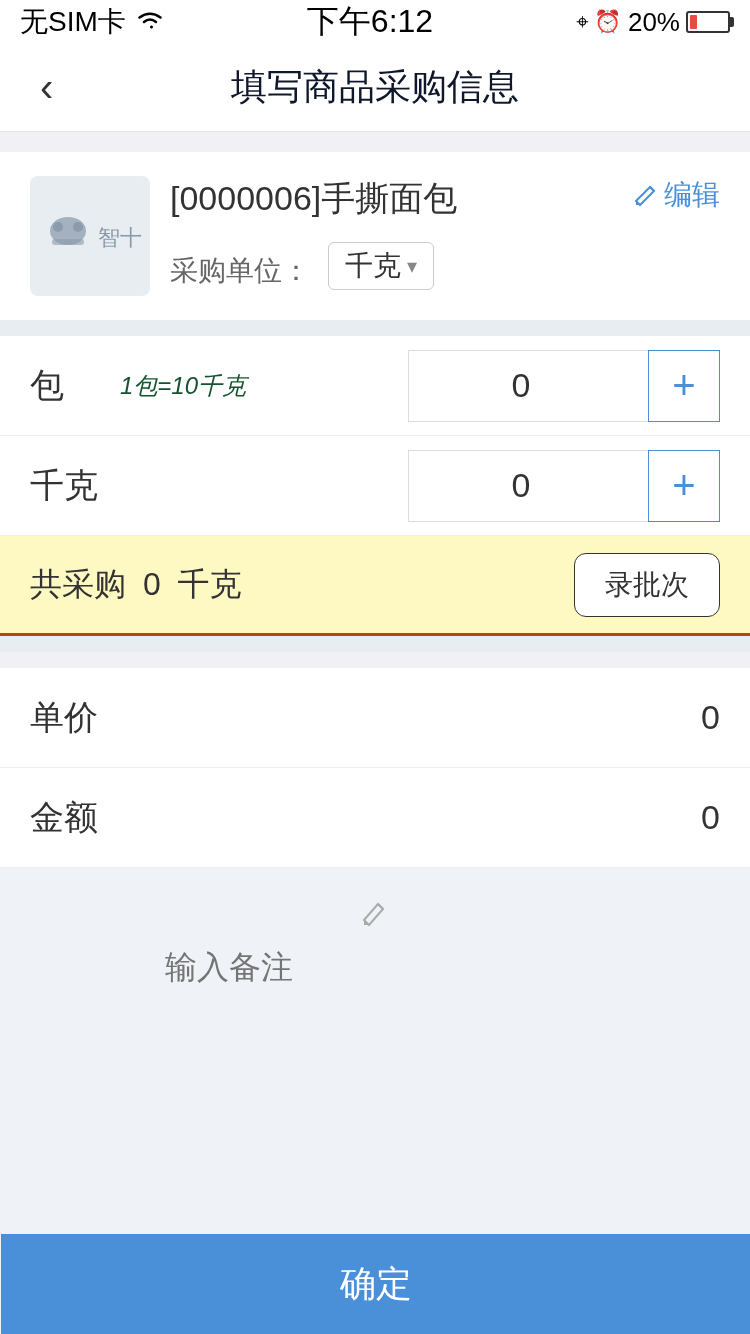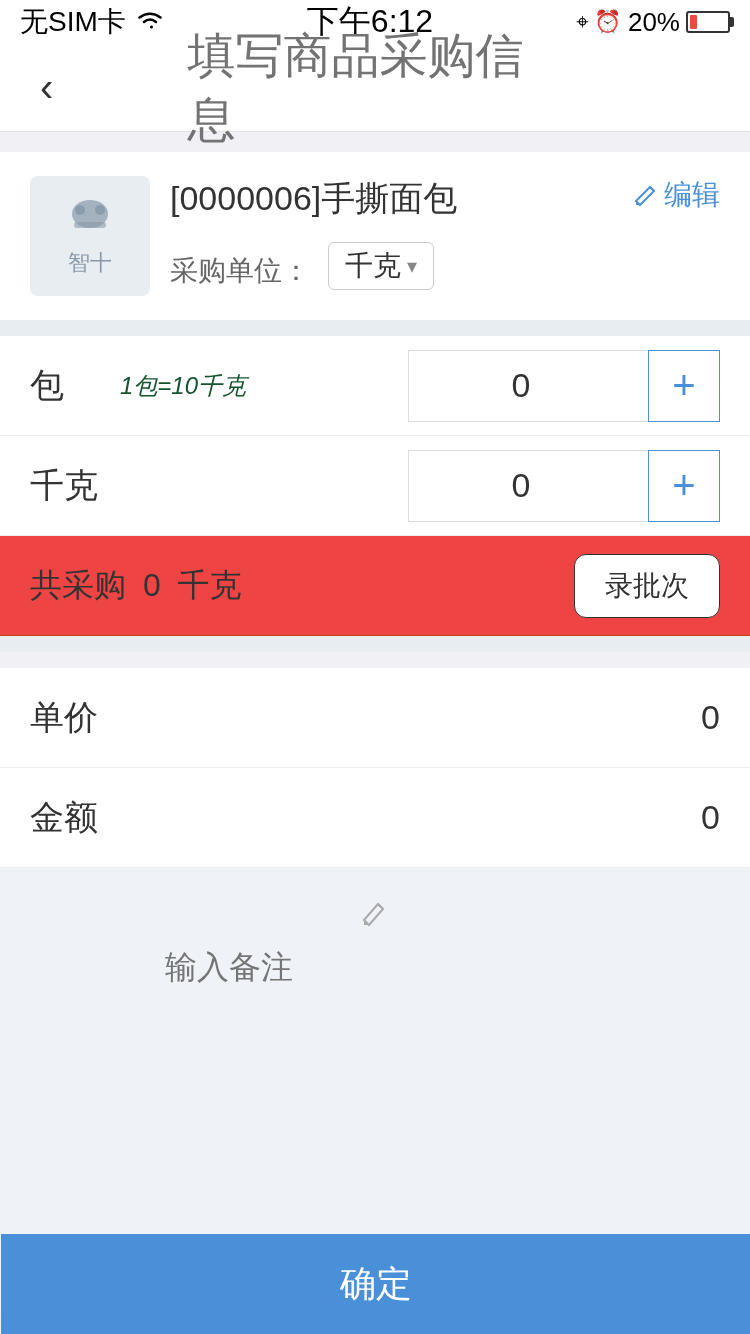--- a/index.html
+++ b/index.html
@@ -54,41 +54,41 @@
     .nav-back {
       font-size: 40px;
       color: #333;
       cursor: pointer;
       padding: 10px;
     }
     .nav-title {
       position: absolute;
       left: 50%;
       transform: translateX(-50%);
-      font-size: 48px;
+      font-size: 36px;
       font-weight: 500;
-      color: #737373;
+      color: #0f172a;
     }
 
     
     .product-card {
       background: #fff;
       padding: 24px 30px;
       margin-top: 20px;
       display: flex;
       align-items: flex-start;
       gap: 20px;
     }
     .product-image {
       width: 120px;
       height: 120px;
       background: #e8edf2;
       border-radius: 8px;
       display: flex;
-      flex-direction: column;
+      flex-direction: row;
       align-items: center;
       justify-content: center;
       flex-shrink: 0;
     }
     .product-image-text {
       font-size: 22px;
       color: #8899aa;
       margin-top: 4px;
     }
     .product-info { flex: 1; }
@@ -212,22 +212,22 @@
       flex-shrink: 0;
     }
 
     
     .total-row {
       display: flex;
       align-items: center;
       justify-content: space-between;
       padding: 0 30px;
       height: 100px;
-      background: #ef4444;
-      border-bottom: 1px solid #c2410c;
+      background: #fef9c3;
+      border-bottom: 3px solid #c2410c;
     }
     .record-batch-btn {
       border: 1px solid #333;
       background: #fff;
       padding: 12px 30px;
       font-size: 28px;
       color: #333;
       border-radius: 12px;
       cursor: pointer;
     }

